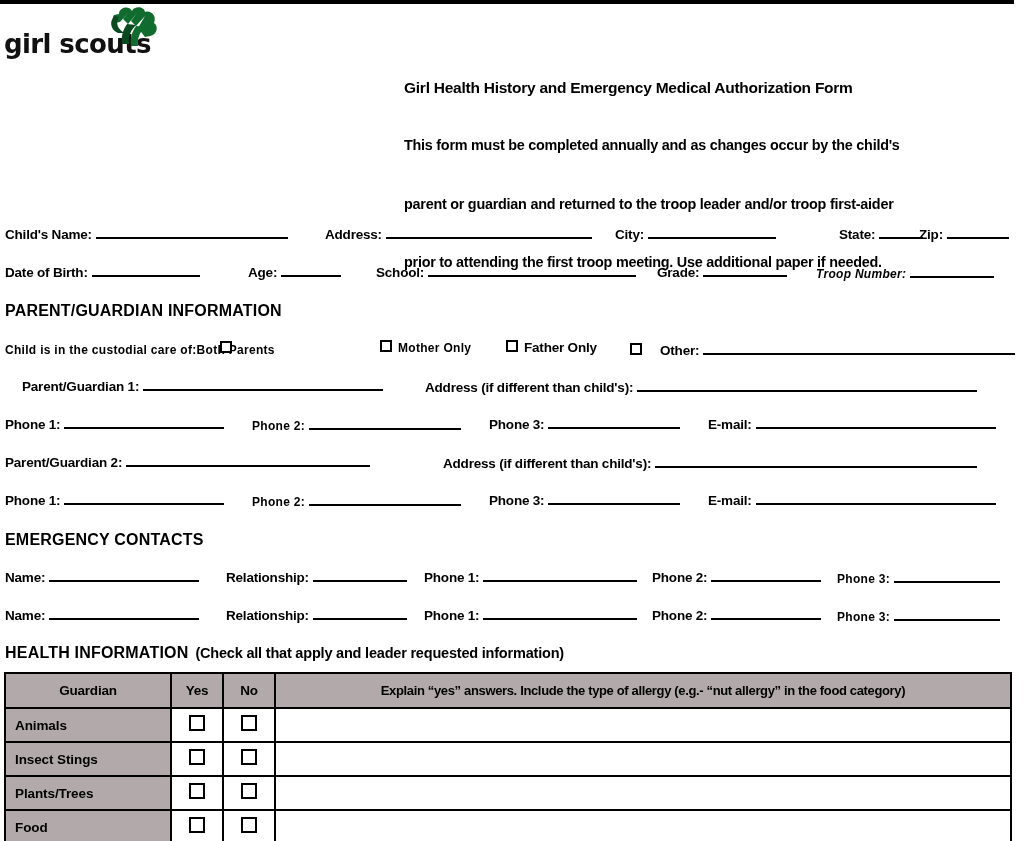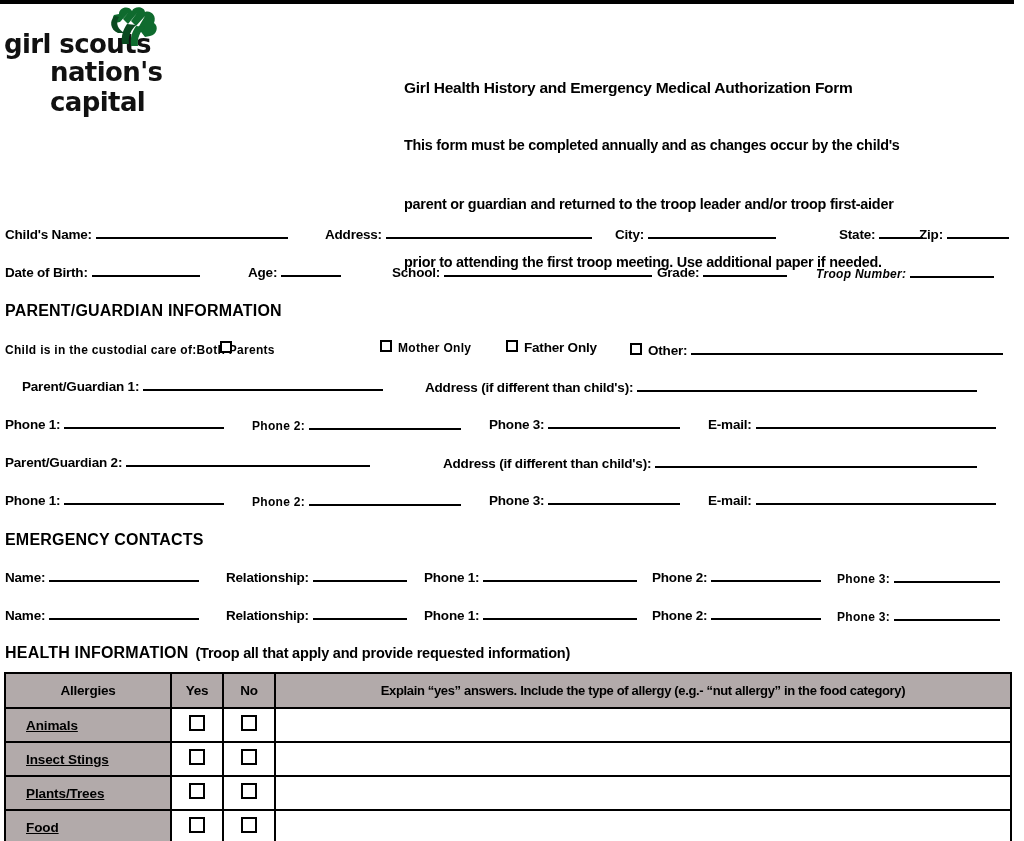--- a/index.html
+++ b/index.html
@@ -115,35 +115,33 @@
     height: 33px;
     letter-spacing: -0.2px;
   }
   #health-table thead th.small-col { font-size: 13.5px; }
   #health-table thead th.explain { font-size: 13px; letter-spacing: -0.35px; }
   #health-table tbody td { height: 32px; }
   #health-table tbody td.cat {
     background: #b2aaaa;
     font-weight: bold;
     font-size: 13.5px;
-    padding-left: 20px;
+    padding-left: 9px;
     letter-spacing: -0.1px;
     text-align: left;
-    text-decoration: underline;
   }
   #health-table tbody td.chk { text-align: center; vertical-align: middle; }
   .col-cat { width: 166px; }
   .col-yn  { width: 52px; }
 </style>
 </head>
 <body>
 
 <div id="logo-block" class="abs">
   <div id="logo-line1" class="logo-word">girl scouts</div>
-  <div id="logo-line2" class="logo-word">nation's capital</div>
   <svg id="trefoil" viewBox="0 0 58 46">
     <path d="M14 10 C14 3, 24 1, 27 7 C29 2, 39 2, 40 8 C46 6, 52 12, 49 19
              C54 22, 52 31, 45 32 L40 33 L33 24 L40 12 L31 22 L26 17 L32 9
              L23 20 L18 15 L24 8 L15 18 C9 20, 6 15, 9 11 Z" fill="#0f6b2e"></path>
     <path d="M22 20 C18 26, 16 32, 17 40 L24 40 C23 32, 26 26, 31 21 Z" fill="#0a4a20"></path>
     <path d="M31 22 C27 28, 25 34, 26 42 L33 42 C32 34, 35 28, 40 23 Z" fill="#0f6b2e"></path>
     <path d="M10 12 C4 16, 5 26, 13 29 L20 29 C13 26, 10 19, 14 13 Z" fill="#0a4a20"></path>
   </svg>
 </div>
 
@@ -178,21 +176,21 @@
 </div>
 
 <div class="row" style="left:5px; top:262px;">
   <span class="lbl">Date of Birth:</span>
   <span class="blank" style="width:108px;"></span>
 </div>
 <div class="row" style="left:248px; top:262px;">
   <span class="lbl">Age:</span>
   <span class="blank" style="width:60px;"></span>
 </div>
-<div class="row" style="left:376px; top:262px;margin-left:16px;">
+<div class="row" style="left:376px; top:262px;">
   <span class="lbl">School:</span>
   <span class="blank" style="width:208px;"></span>
 </div>
 <div class="row" style="left:657px; top:262px;">
   <span class="lbl">Grade:</span>
   <span class="blank" style="width:84px;"></span>
 </div>
 <div class="row" style="left:816px; top:263px;font-style:italic;">
   <span class="lbl-thin">Troop  Number:</span>
   <span class="blank" style="width:84px;"></span>
@@ -211,21 +209,21 @@
 <div class="row" style="left:380px; top:340px;">
   <span class="cbox"></span>
   <span class="lbl-thin" style="margin-left:6px;">Mother  Only</span>
 </div>
 <div class="row" style="left:506px; top:340px;">
   <span class="cbox"></span>
   <span class="lbl" style="margin-left:6px;">Father Only</span>
 </div>
 <div class="row" style="left:630px; top:340px;">
   <span class="cbox"></span>
-  <span class="lbl" style="margin-left:6px;">Other:</span>
+  <span class="lbl" style="margin-left:18px;">Other:</span>
   <span class="blank" style="width:312px;"></span>
 </div>
 
 <div class="row" style="left:5px; top:376px;margin-left:17px;">
   <span class="lbl">Parent/Guardian 1:</span>
   <span class="blank" style="width:240px;"></span>
 </div>
 <div class="row" style="left:425px; top:377px;">
   <span class="lbl">Address (if different than child's):</span>
   <span class="blank" style="width:340px;"></span>
@@ -311,33 +309,33 @@
   <span class="lbl">Phone 2:</span>
   <span class="blank" style="width:110px;"></span>
 </div>
 <div class="row" style="left:837px; top:606px;">
   <span class="lbl-thin">Phone  3:</span>
   <span class="blank" style="width:106px;"></span>
 </div>
 
 <div class="row" style="left:5px; top:644px;">
   <span class="section-head" style="position:static;">HEALTH  INFORMATION</span>
-  <span class="section-sub" style="margin-left:7px;">(Troop  all that apply and provide requested information)</span>
+  <span class="section-sub" style="margin-left:7px;">(Check  all that apply and leader requested information)</span>
 </div>
 
 <table id="health-table">
   <colgroup>
     <col class="col-cat">
       <col class="col-yn">
       <col class="col-yn">
       <col>
   </colgroup>
   <thead>
     <tr>
-      <th>Allergies</th>
+      <th>Guardian</th>
       <th class="small-col">Yes</th>
       <th class="small-col">No</th>
       <th class="explain">Explain “yes” answers. Include the type of allergy (e.g.- “nut allergy” in the food category)</th>
     </tr>
   </thead>
   <tbody>
     <tr>
       <td class="cat">Animals</td>
       <td class="chk"><span class="cbox-lg"></span></td>
       <td class="chk"><span class="cbox-lg"></span></td>

